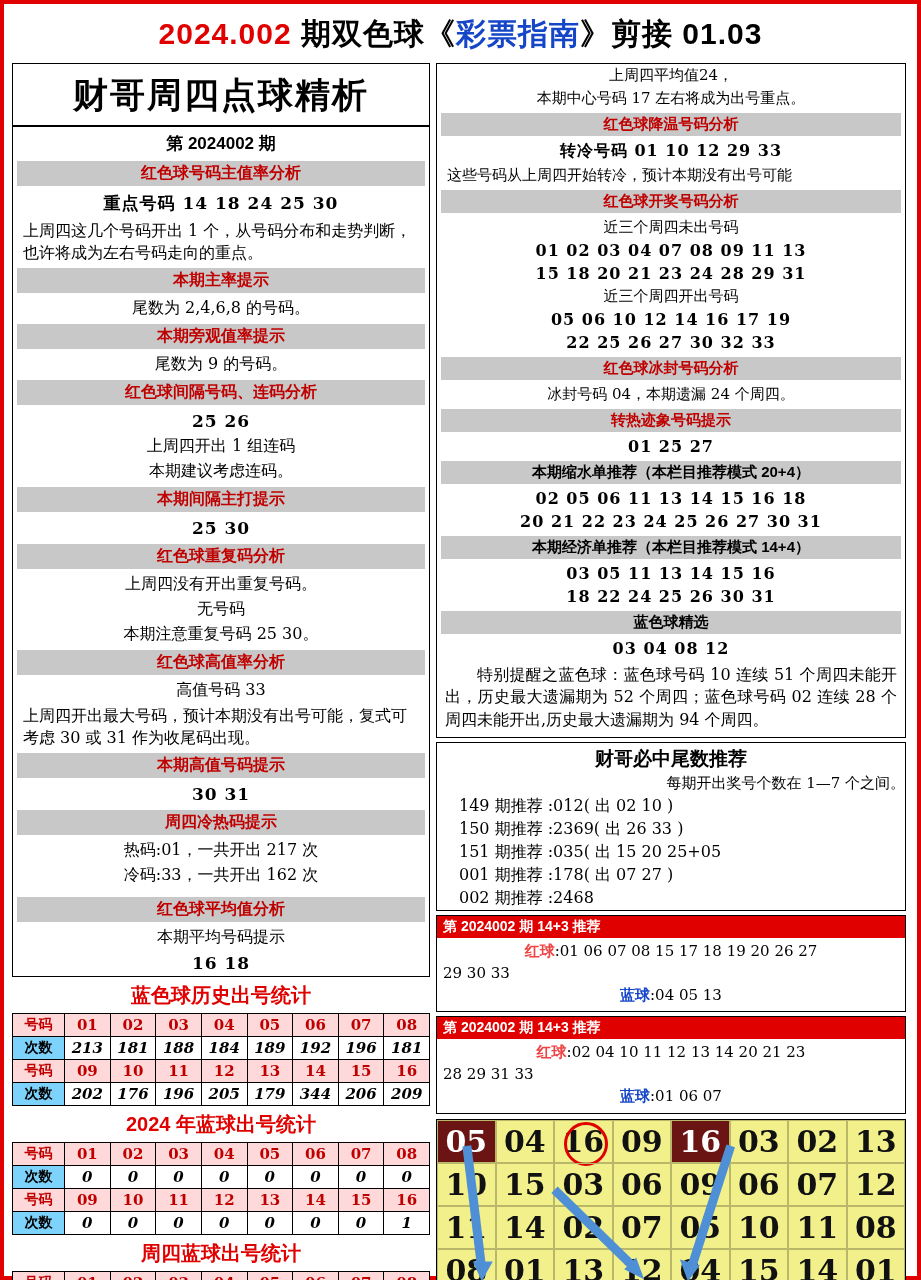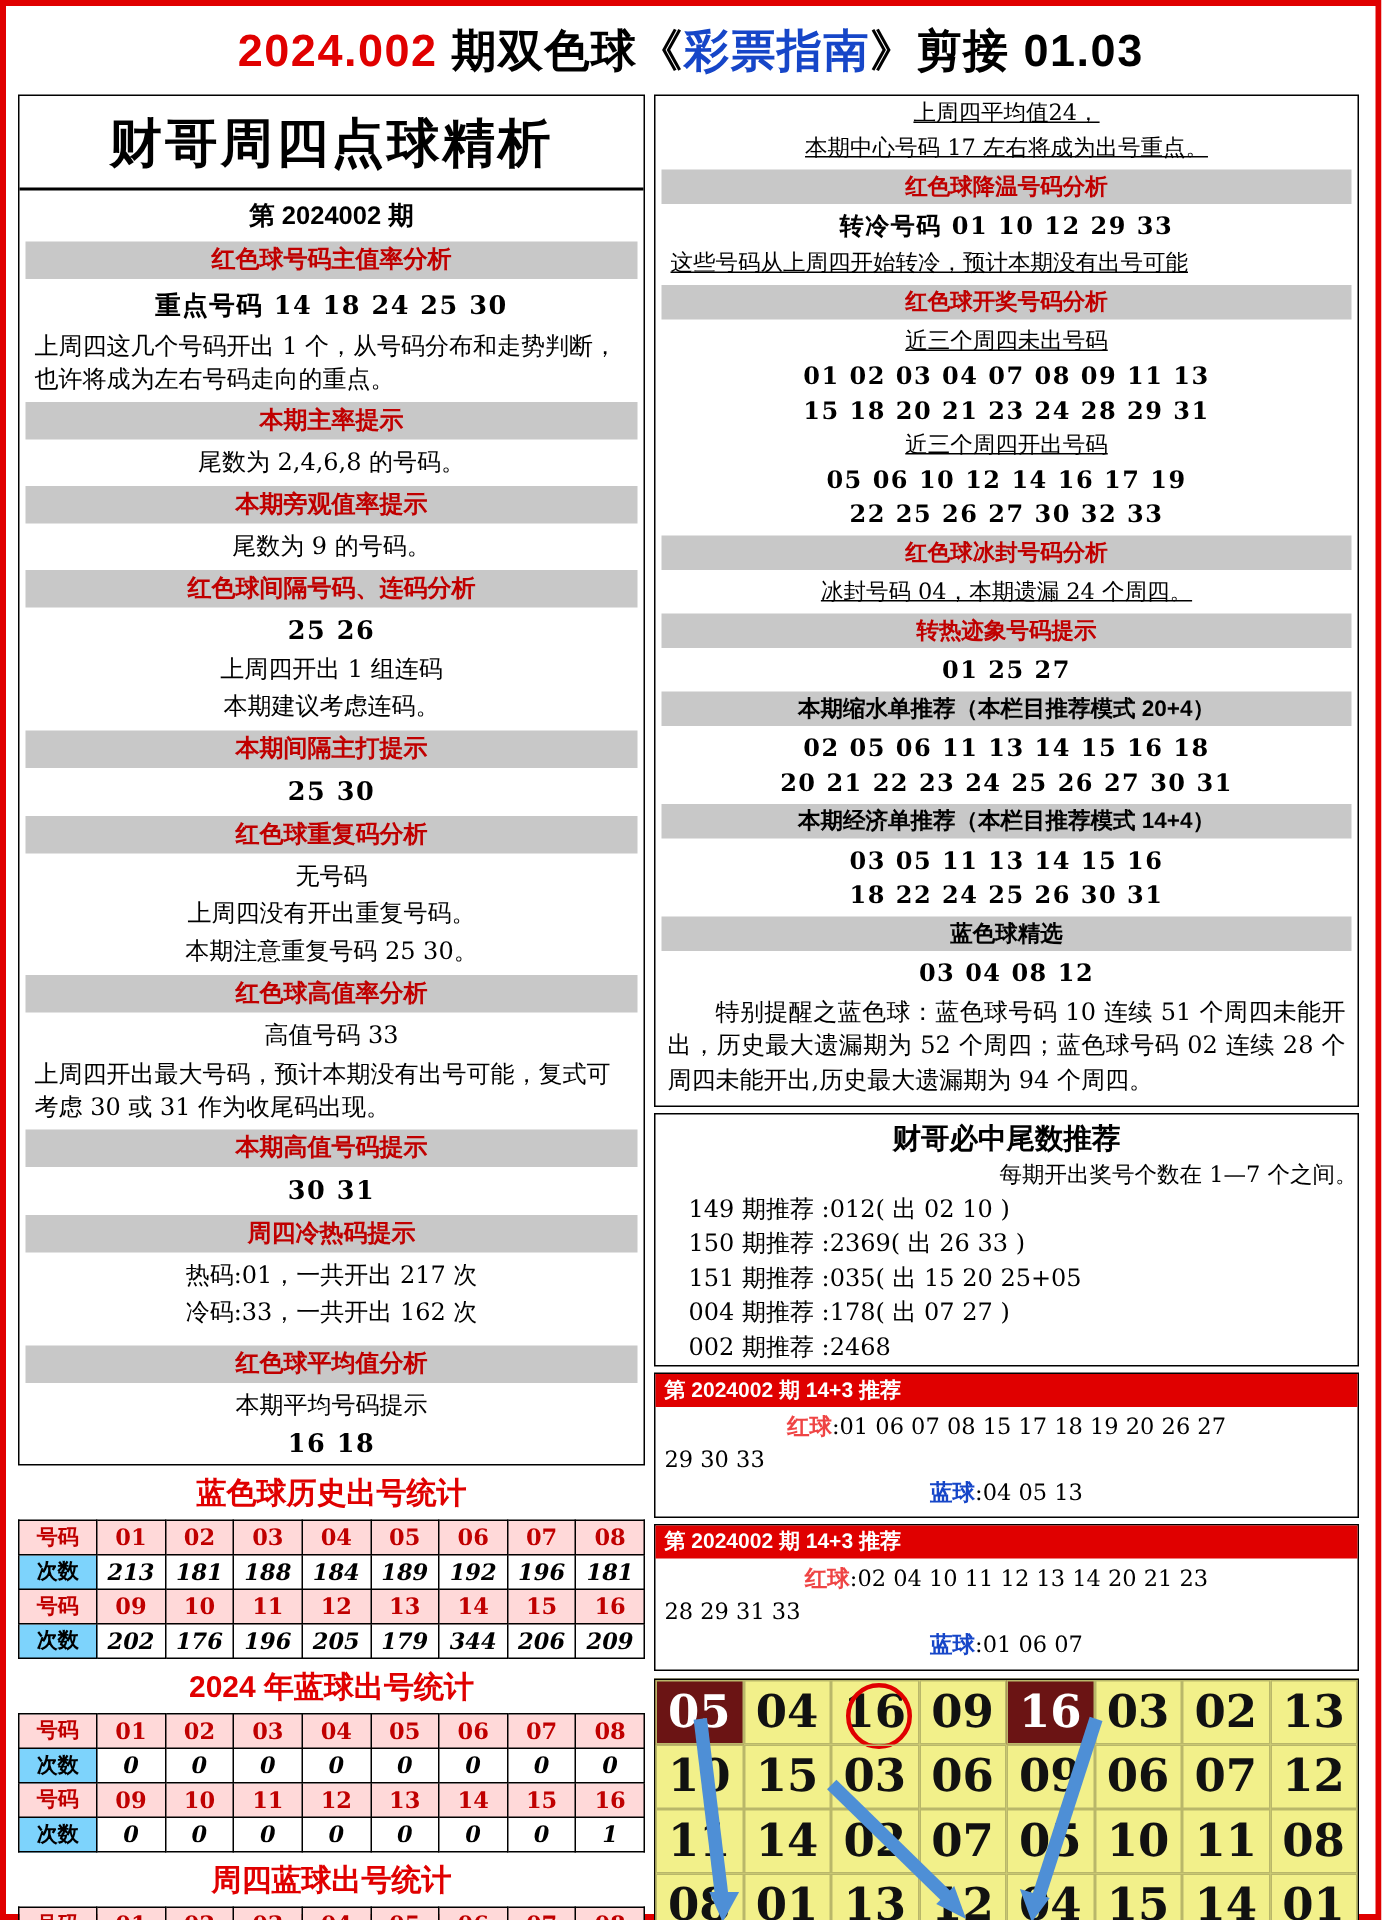--- a/index.html
+++ b/index.html
@@ -87,21 +87,20 @@
     font-family: "DejaVu Serif", serif;
   }
   .sp { height:6px; }
 
   
   .r-line {
     text-align:center;
     font-size: 15px;
     padding: 2px 4px;
     font-family: "DejaVu Serif", serif;
-    text-decoration: underline;
   }
   .r-hdr {
     background:#c8c8c8;
     text-align:center;
     font-weight:bold;
     font-size: 15px;
     padding: 2px 0;
     margin: 3px 4px;
     color:#c00000;
   }
@@ -266,22 +265,22 @@
 
         <div class="hdr">红色球间隔号码、连码分析</div>
         <div class="nums">25 26</div>
         <div class="line">上周四开出 1 组连码</div>
         <div class="line">本期建议考虑连码。</div>
 
         <div class="hdr">本期间隔主打提示</div>
         <div class="nums">25 30</div>
 
         <div class="hdr">红色球重复码分析</div>
+        <div class="line">上周四没有开出重复号码。</div>
         <div class="line">无号码</div>
-        <div class="line">上周四没有开出重复号码。</div>
         <div class="line">本期注意重复号码 25 30。</div>
 
         <div class="hdr">红色球高值率分析</div>
         <div class="line">高值号码 33</div>
         <div class="line just">上周四开出最大号码，预计本期没有出号可能，复式可考虑 30 或 31 作为收尾码出现。</div>
 
         <div class="hdr">本期高值号码提示</div>
         <div class="nums">30 31</div>
 
         <div class="hdr">周四冷热码提示</div>
@@ -455,21 +454,21 @@
 
         <div class="para">特别提醒之蓝色球：蓝色球号码 10 连续 51 个周四未能开出，历史最大遗漏期为 52 个周四；蓝色球号码 02 连续 28 个周四未能开出,历史最大遗漏期为 94 个周四。</div>
       </div>
 
       <div class="boxed" style="margin-top:4px;">
         <div class="tail-title">财哥必中尾数推荐</div>
         <div class="tail-sub">每期开出奖号个数在 1—7 个之间。</div>
         <div class="tail-row">149 期推荐 :012( 出 02  10 )</div>
         <div class="tail-row">150 期推荐 :2369( 出 26  33 )</div>
         <div class="tail-row">151 期推荐 :035( 出 15  20  25+05</div>
-        <div class="tail-row">004 期推荐 :178( 出 07  27 )</div>
+        <div class="tail-row">001 期推荐 :178( 出 07  27 )</div>
         <div class="tail-row">002 期推荐 :2468</div>
       </div>
 
       <div class="boxed" style="margin-top:4px;">
         <div class="rec-head">第 2024002 期 14+3 推荐</div>
         <div class="rec-body">
           <div class="rec-line rec-center">
             <span class="k">红球</span><span>:01 06 07 08 15 17 18 19 20 26 27</span>
           </div>
           <div class="rec-line">29 30 33</div>

